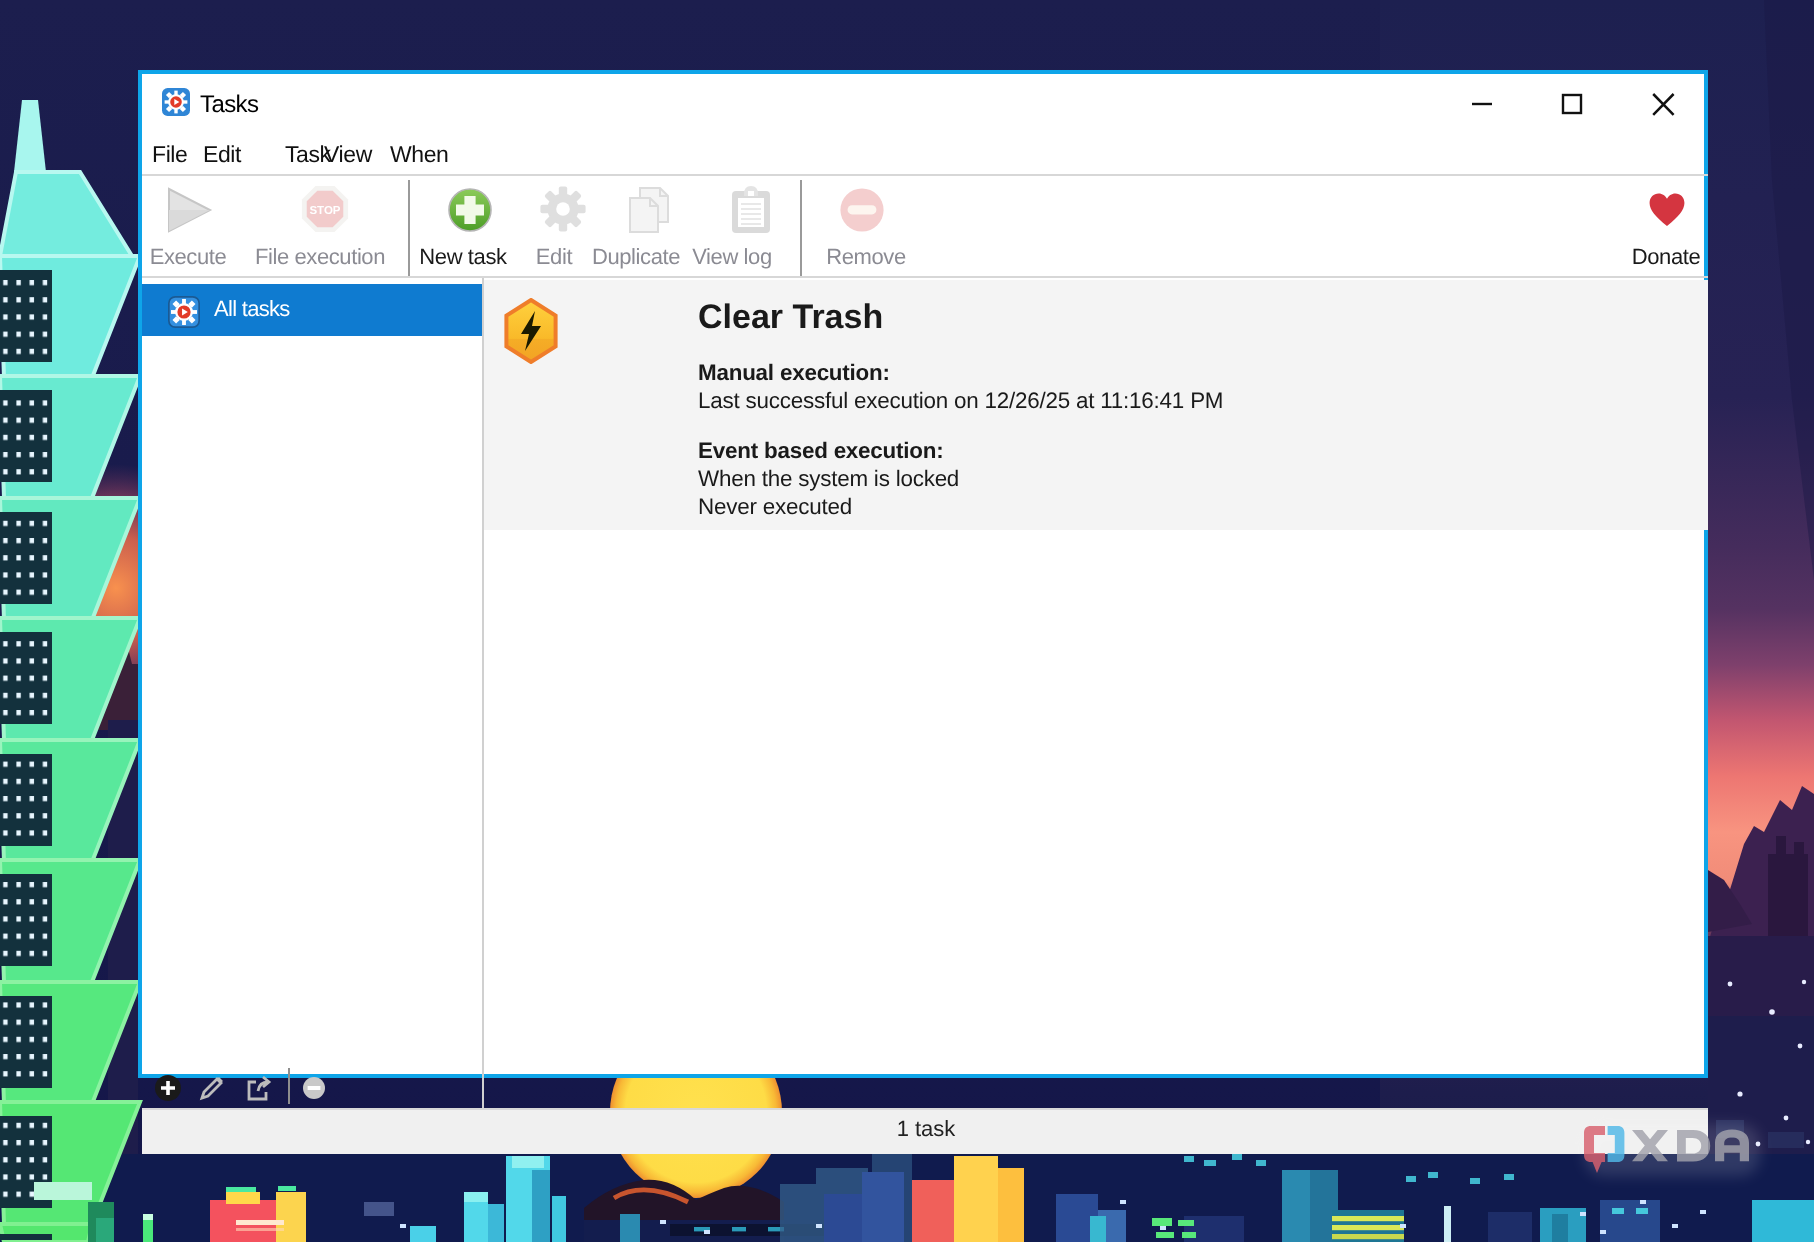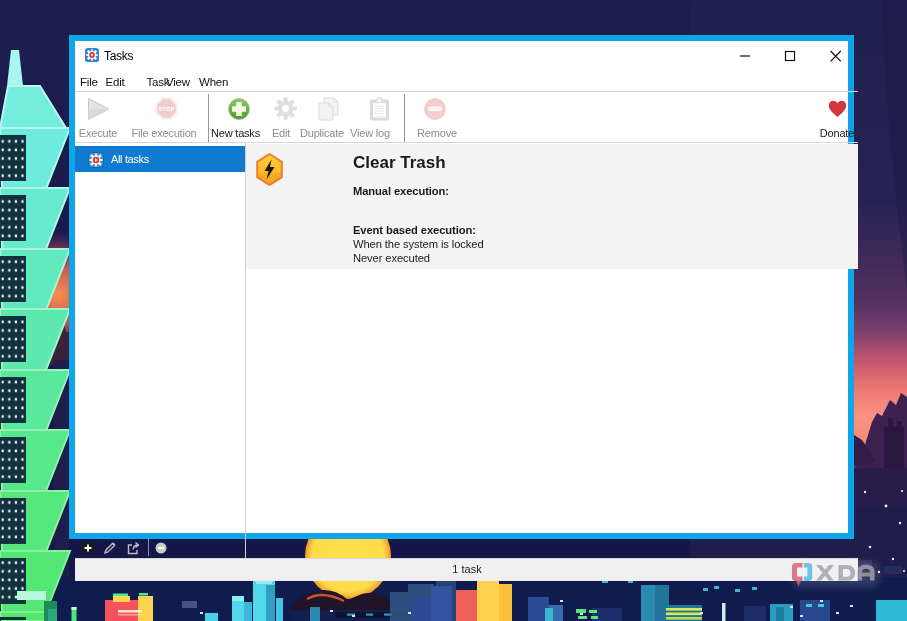--- a/index.html
+++ b/index.html
@@ -1,19 +1,19 @@
 <!DOCTYPE html>
 <html><head>
 <meta charset="utf-8">
 <style>
   html,body{margin:0;padding:0;}
   body{width:907px;height:621px;overflow:hidden;font-family:"Liberation Sans",sans-serif;}
   #stage{position:absolute;left:0;top:0;width:907px;height:621px;background:#171b48;overflow:hidden;}
   #bg{position:absolute;left:0;top:0;}
-  #win{position:absolute;left:69px;top:35px;width:785px;height:504px;background:#fff;border:6px solid #0ea5e9;box-sizing:border-box;}
+  #win{position:absolute;left:69px;top:35px;width:785px;height:504px;background:#fff;border:2px solid #0ea5e9;box-sizing:border-box;}
   #win *{position:absolute;}
   .lbl{font-size:11px;letter-spacing:-0.2px;color:#8b8b93;text-align:center;width:120px;top:85.8px;}
   .lblb{color:#1a1a1a;}
   .menu{font-size:11.5px;letter-spacing:-0.2px;color:#111;top:34.5px;}
   .cardtxt{font-size:11.2px;letter-spacing:-0.1px;color:#1a1a1a;left:278px;}
   .b{font-weight:bold;}
 </style>
 </head>
 <body>
 <div id="stage">
@@ -293,21 +293,21 @@
   <svg style="left:348.5px;top:56.5px" width="22" height="22" viewBox="0 0 22 22" opacity="0.9">
     <circle cx="11" cy="11" r="10.8" fill="#f3c9c9"></circle>
     <rect x="3.8" y="8.6" width="14.4" height="4.6" rx="2.2" fill="#fdf4ee"></rect>
   </svg>
   <svg style="left:752.5px;top:59px" width="19" height="18" viewBox="0 0 20 19">
     <path d="M10 18 C 4 13 0.8 9.5 0.8 5.8 C 0.8 2.8 3 0.8 5.6 0.8 C 7.6 0.8 9.2 2 10 3.6 C 10.8 2 12.4 0.8 14.4 0.8 C 17 0.8 19.2 2.8 19.2 5.8 C 19.2 9.5 16 13 10 18 Z" fill="#d43540"></path>
   </svg>
 
   <span class="lbl" style="left:-37px;">Execute</span>
   <span class="lbl" style="left:29px;">File execution</span>
-  <span class="lbl lblb" style="left:100.5px;">New tasks</span>
+  <span class="lbl lblb" style="left:100.5px;">New task</span>
   <span class="lbl" style="left:146px;">Edit</span>
   <span class="lbl" style="left:187px;">Duplicate</span>
   <span class="lbl" style="left:235px;">View log</span>
   <span class="lbl" style="left:302px;">Remove</span>
   <span class="lbl lblb" style="left:702px;">Donate</span>
   <div style="left:0;top:101px;width:783px;height:1px;background:#d7d7d7;"></div>
 
   <div style="left:170px;top:102px;width:1px;height:415px;background:#d0d0d0;"></div>
   <div style="left:0;top:105px;width:170px;height:26px;background:#0f7bd0;"></div>
   <svg style="left:13px;top:111px" width="16" height="16" viewBox="0 0 15 15">
@@ -353,20 +353,21 @@
             <stop offset="0.62" stop-color="#f9b929"></stop>
             <stop offset="0.63" stop-color="#f5ad26"></stop>
             <stop offset="1" stop-color="#f2a324"></stop>
           </linearGradient>
         </defs>
     <polygon points="13.5,1 25.8,8.8 25.8,24.2 13.5,32 1.2,24.2 1.2,8.8" fill="url(#hex)" stroke="#ef7d2a" stroke-width="2"></polygon>
     <path d="M15.5 6.5 L8.5 18 H12.5 L10.5 26.5 L18.5 14 H14 Z" fill="#1a1a00"></path>
   </svg>
   <div class="cardtxt b" style="top:112px;font-size:17px;letter-spacing:0;">Clear Trash</div>
   <div class="cardtxt b" style="top:144px;">Manual execution:</div>
+  <div class="cardtxt" style="top:158px;">Last successful execution on 12/26/25 at 11:16:41 PM</div>
   <div class="cardtxt b" style="top:183px;">Event based execution:</div>
   <div class="cardtxt" style="top:197px;">When the system is locked</div>
   <div class="cardtxt" style="top:211px;text-align:right;">Never executed</div>
 
   <div style="left:0;top:517px;width:783px;height:23px;background:#f0f0f0;border-top:1px solid #d8d8d8;box-sizing:border-box;"></div>
   <span style="left:330px;top:522px;width:124px;text-align:center;font-size:11px;color:#222;">1 task</span>
 </div>
 
 <svg style="position:absolute;left:786px;top:554px;" width="105" height="42" viewBox="0 0 105 42">
   <defs>

